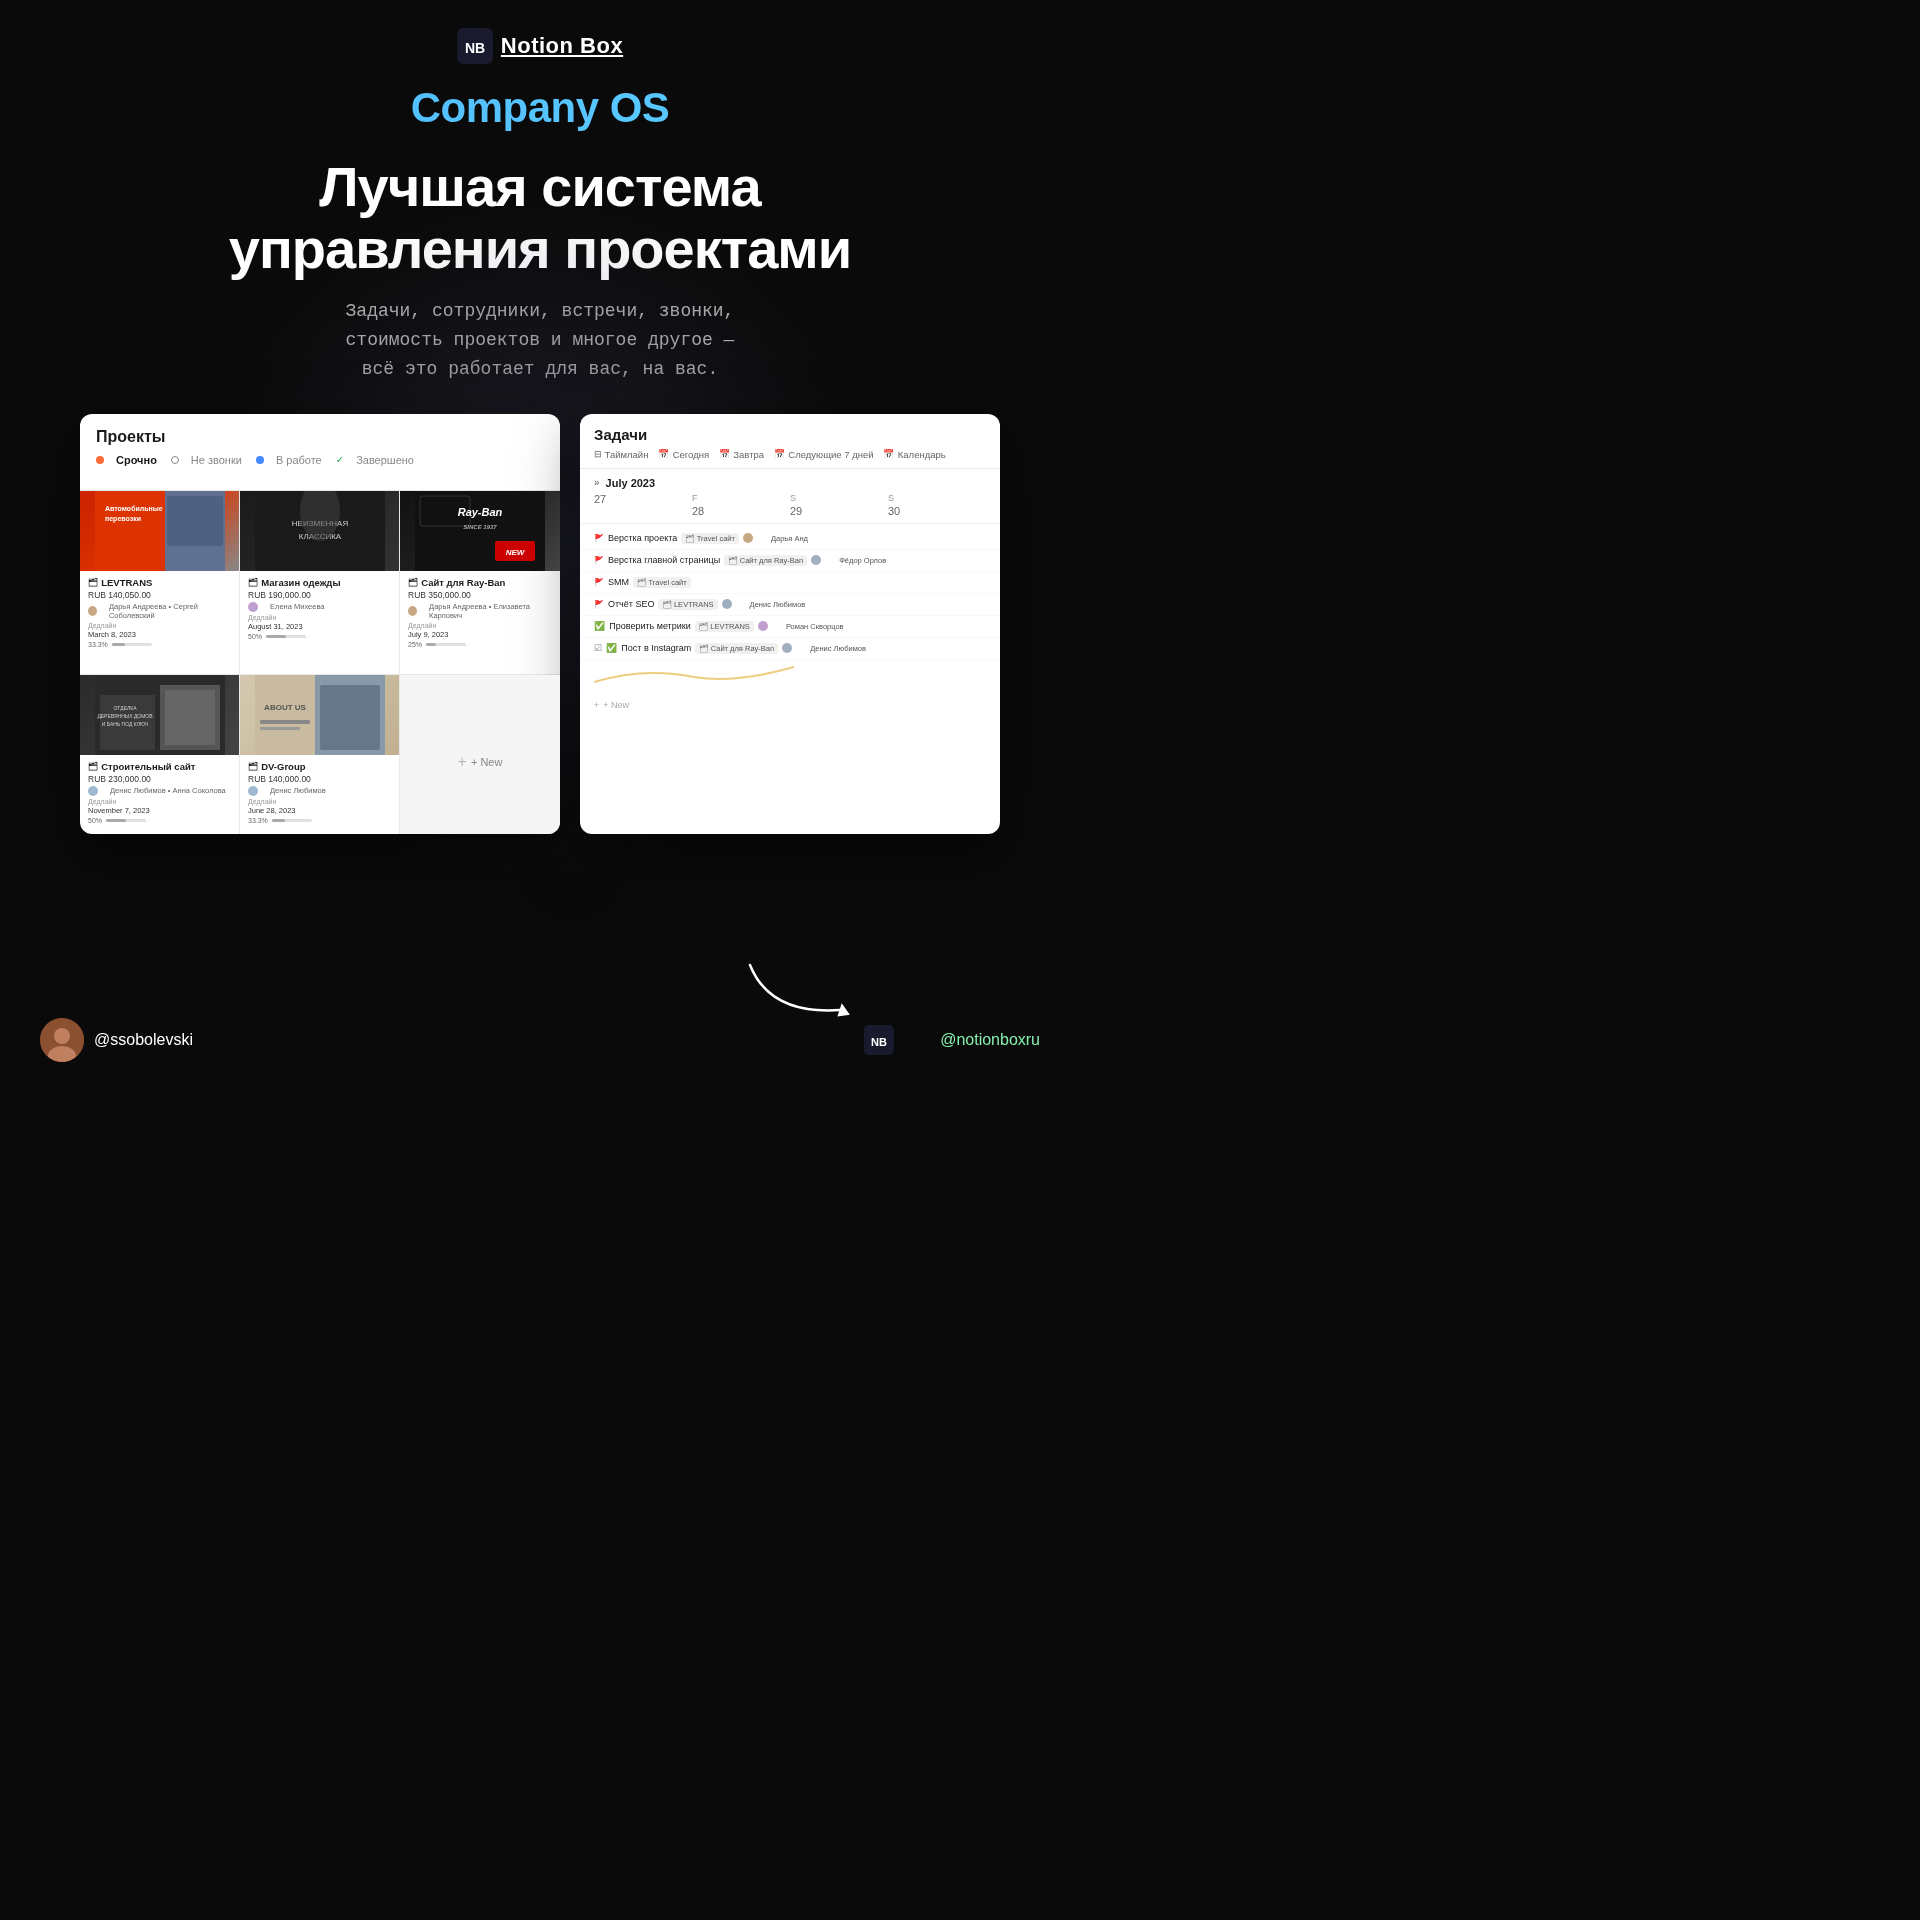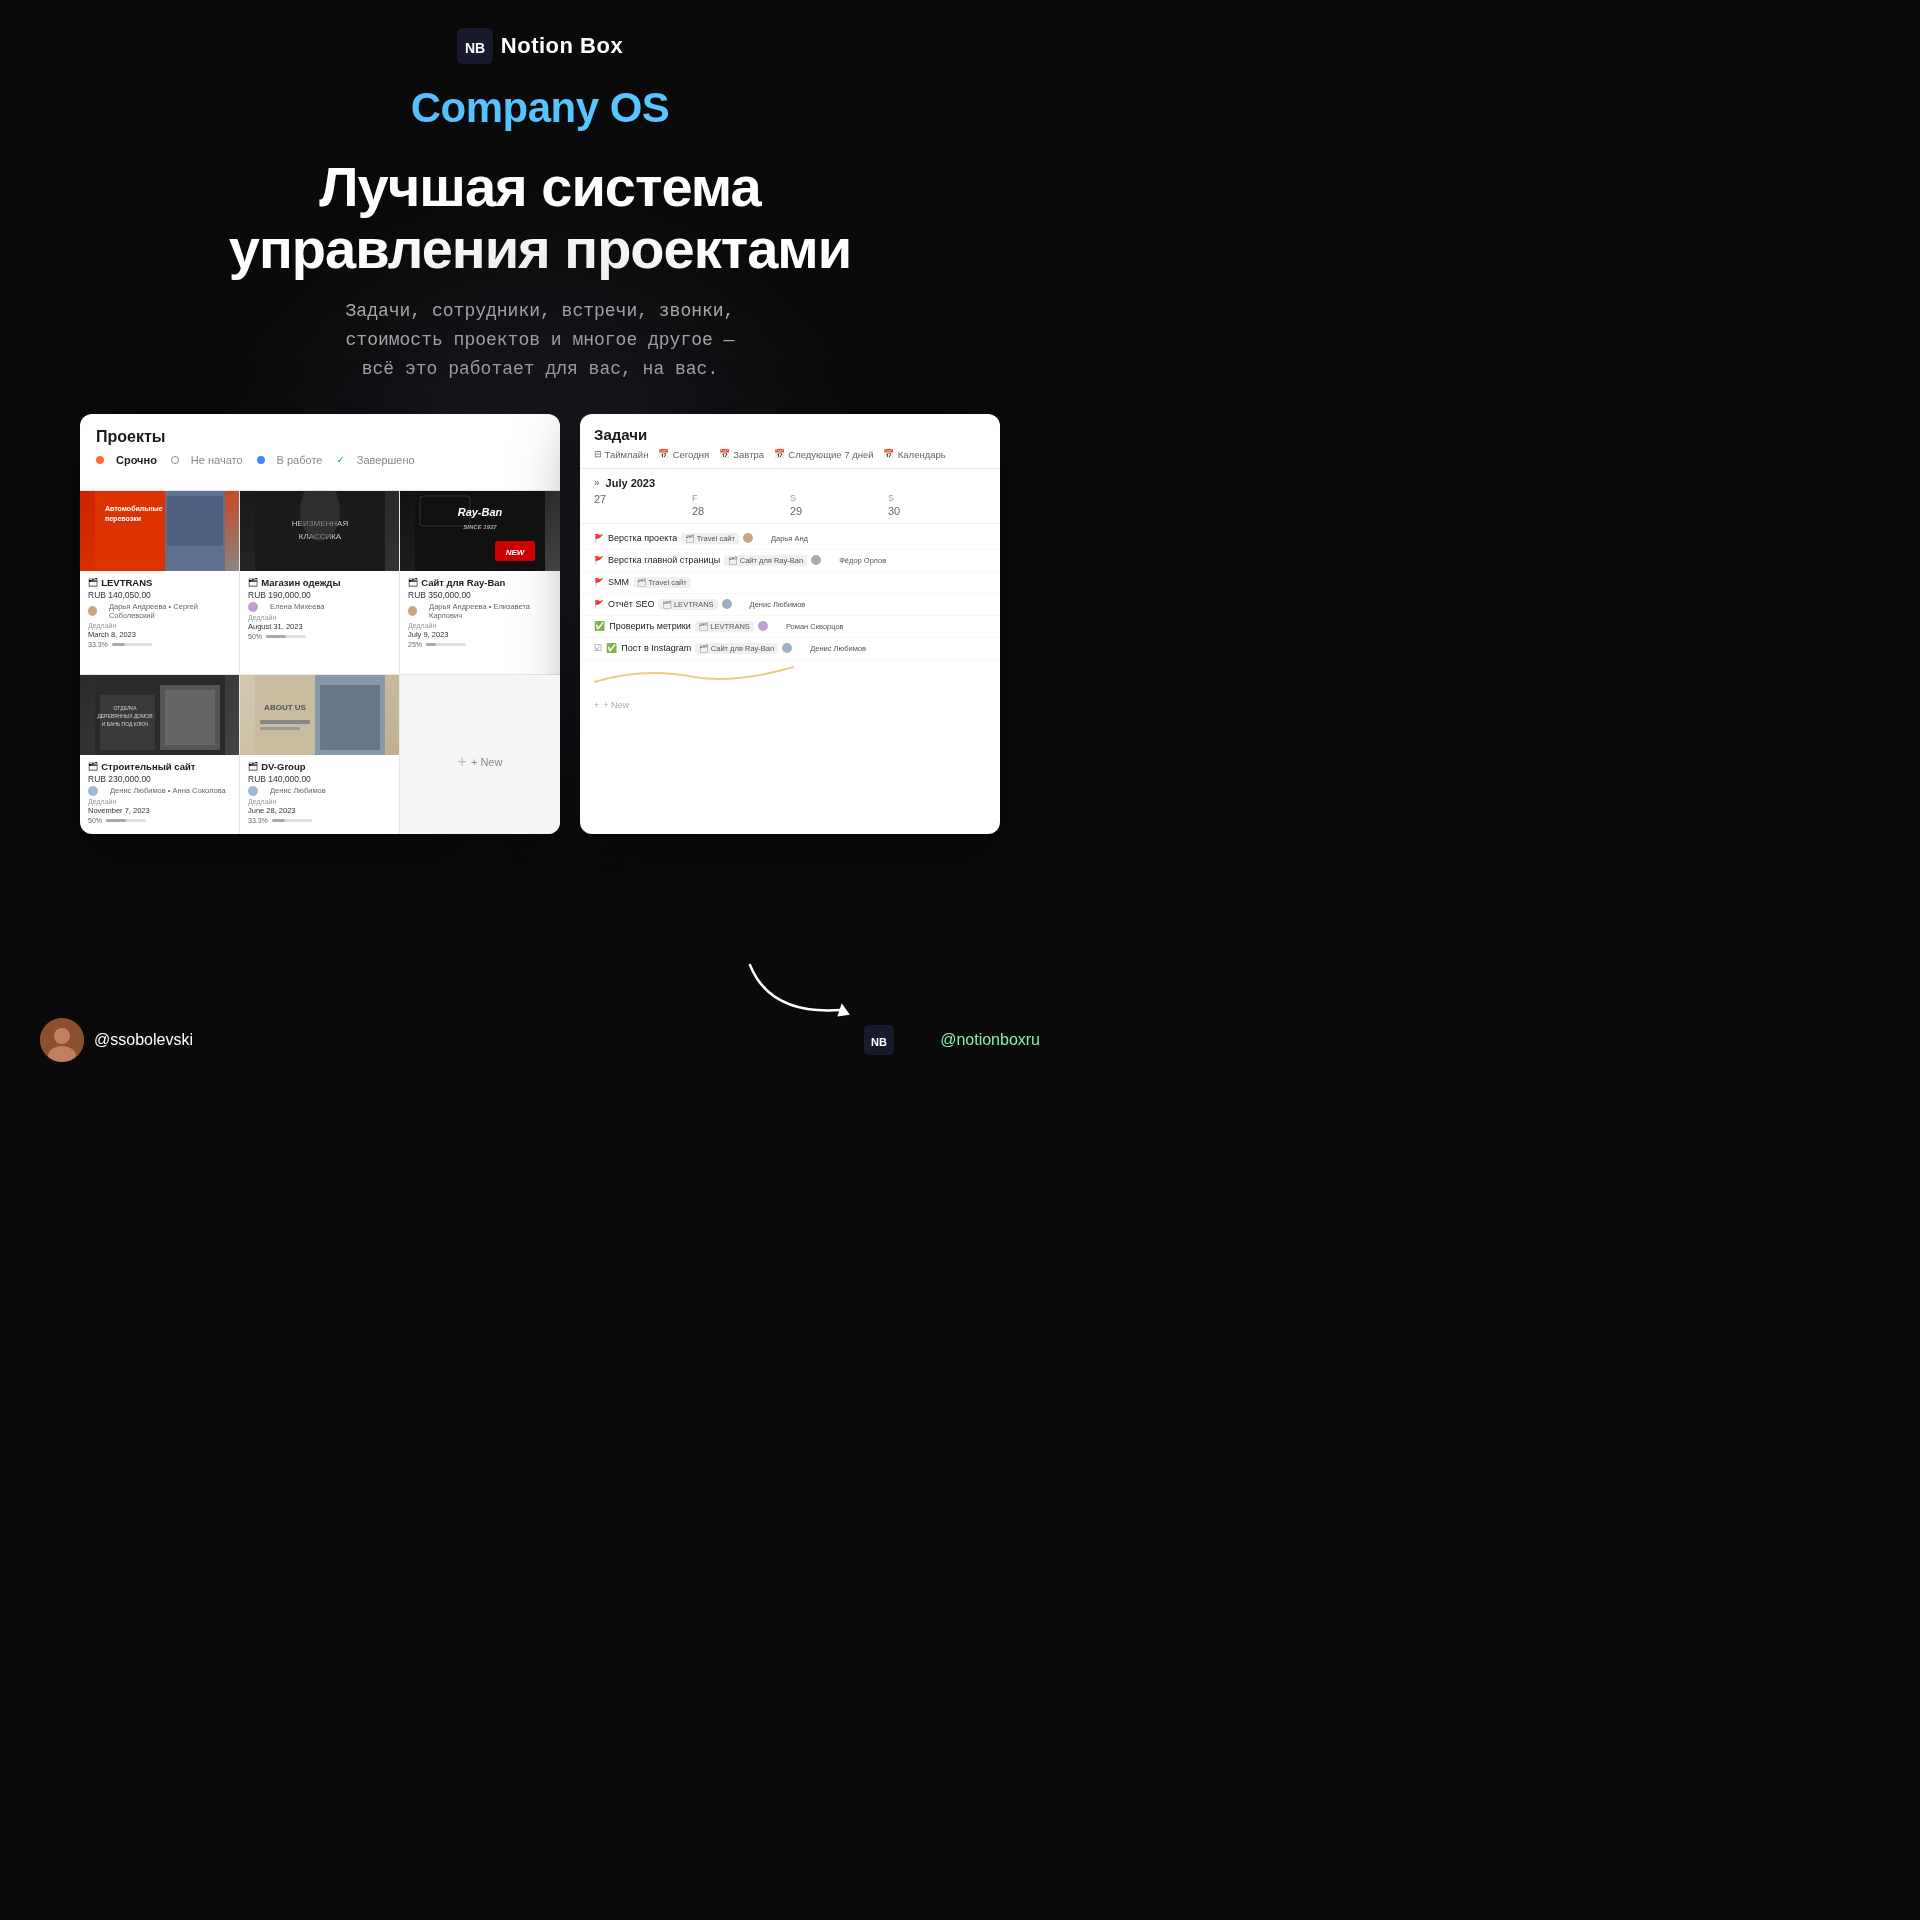--- a/index.html
+++ b/index.html
@@ -38,20 +38,21 @@
     .logo-icon {
       width: 36px;
       height: 36px;
     }
 
     .header-title {
       font-size: 22px;
       font-weight: 600;
       color: #ffffff;
       letter-spacing: 0.5px;
+      text-decoration: underline;
     }
 
     
     .hero {
       text-align: center;
       padding: 20px 80px 0;
     }
 
     .hero-subtitle {
       font-size: 42px;
@@ -562,21 +563,21 @@
   <div class="screen-projects">
     <div class="screen-header">
       <div class="screen-title">Проекты</div>
       <div class="screen-tabs">
         <div class="tab-item urgent">
           <span class="tab-dot-urgent"></span>
           <span>Срочно</span>
         </div>
         <div class="tab-item">
           <span class="tab-dot-not-started"></span>
-          <span>Не начато</span>
+          <span>Не звонки</span>
         </div>
         <div class="tab-item">
           <span class="tab-dot-in-progress"></span>
           <span>В работе</span>
         </div>
         <div class="tab-item">
           <span style="color:#22aa55; font-size:10px;">✓</span>
           <span>Завершено</span>
         </div>
       </div>

